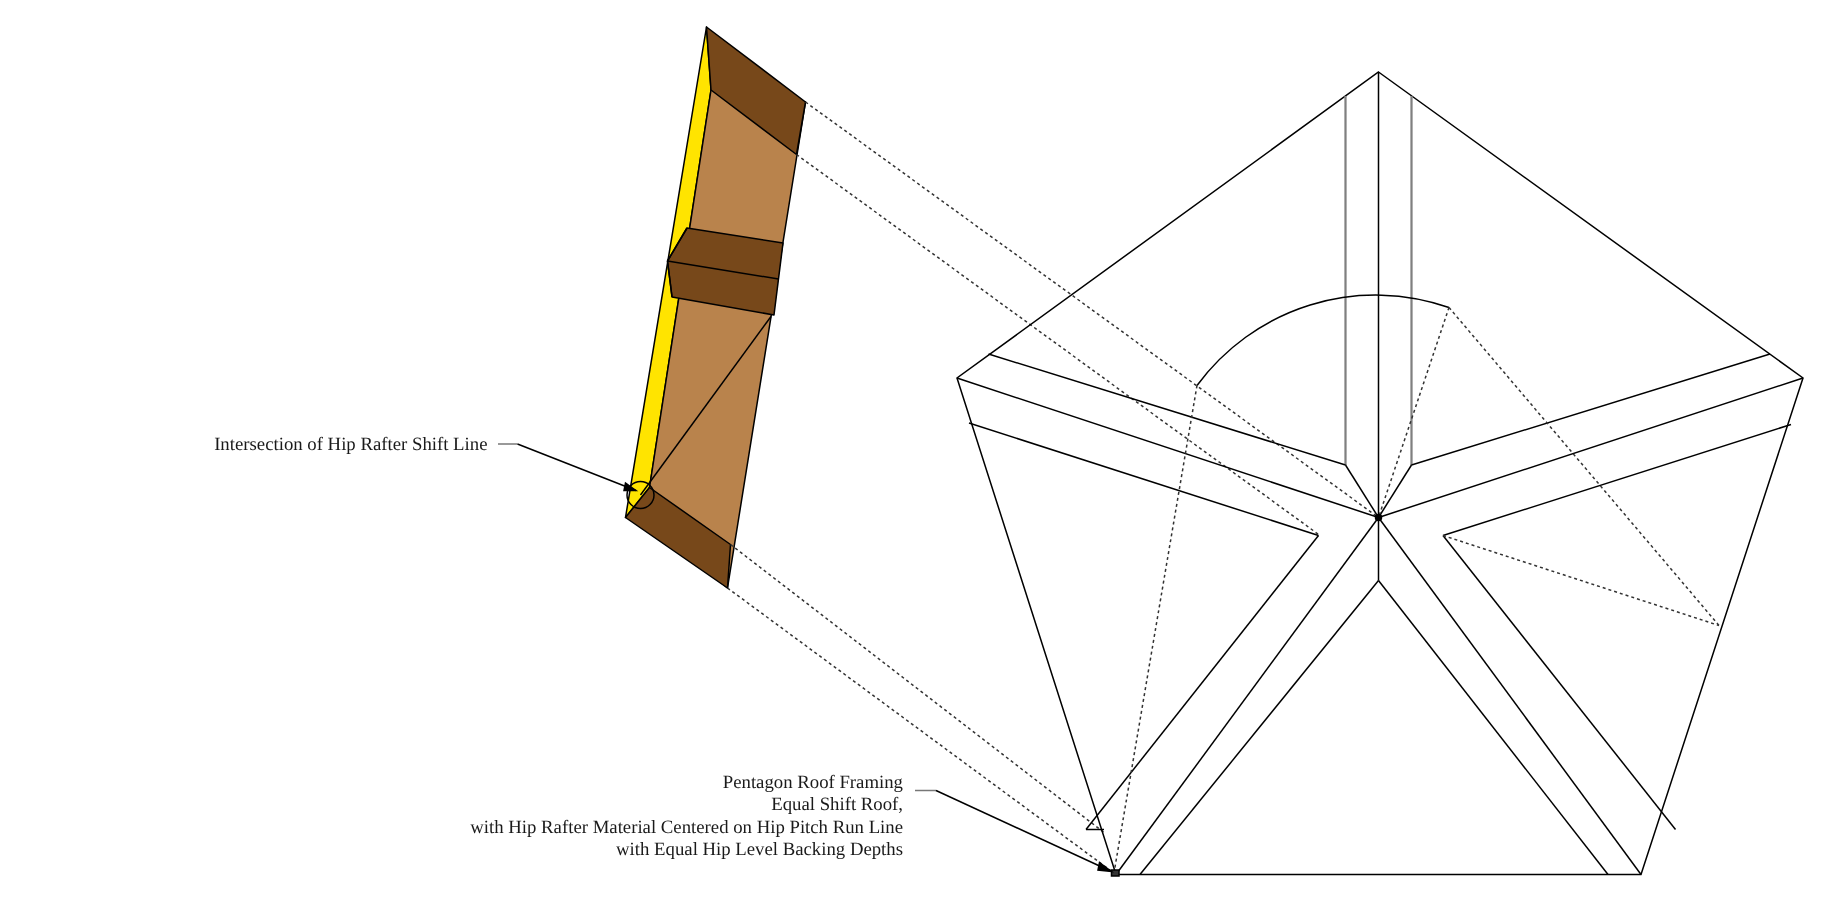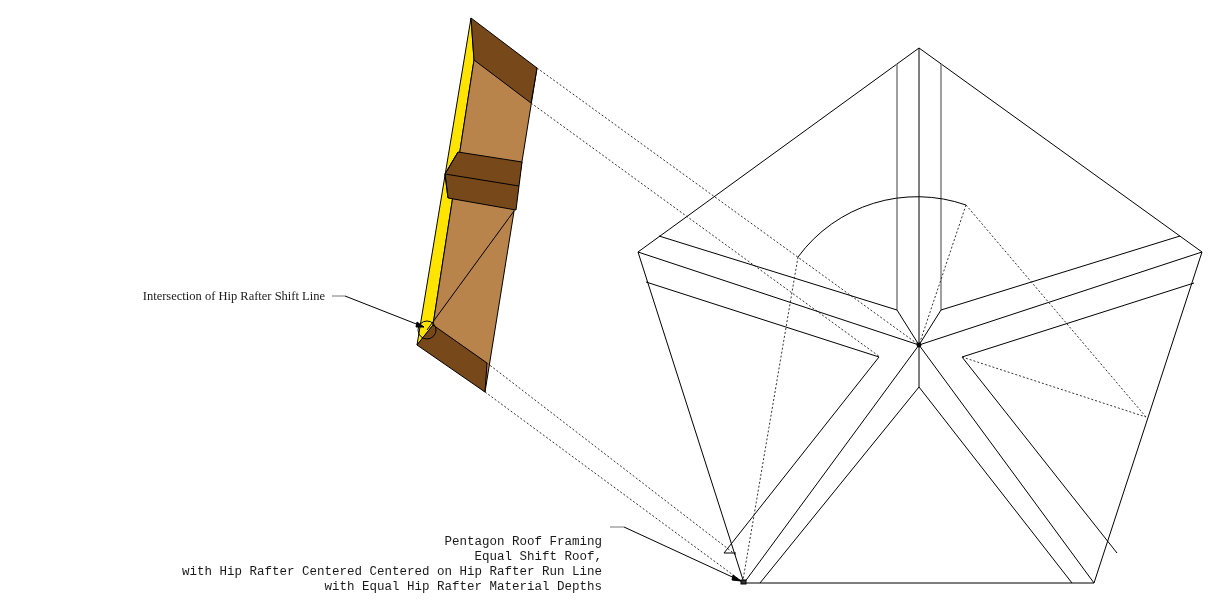--- a/index.html
+++ b/index.html
@@ -109,18 +109,18 @@
     <line x1="610" y1="527" x2="624" y2="527" stroke="#777"></line>
     <line x1="624" y1="527" x2="741" y2="581"></line>
     <polygon points="741,581 733,575 732,580" fill="#000"></polygon>
   </g>
 </svg>
 
 <div class="label" style="right: 905px; top: 289px; margin-left: 45px;">
   <div>Intersection of Hip Rafter Shift Line</div>
 </div>
 
-<div class="label" style="right: 628px; top: 535px; font-family: Liberation Mono, monospace;">
+<div class="label" style="right: 628px; top: 514px;">
   <div>Pentagon Roof Framing</div>
   <div>Equal Shift Roof,</div>
-  <div>with Hip Rafter Centered Centered on Hip Rafter Run Line</div>
-  <div>with Equal Hip Rafter Material Depths</div>
+  <div>with Hip Rafter Material Centered on Hip Pitch Run Line</div>
+  <div>with Equal Hip Level Backing Depths</div>
 </div>
 
 </body></html>

